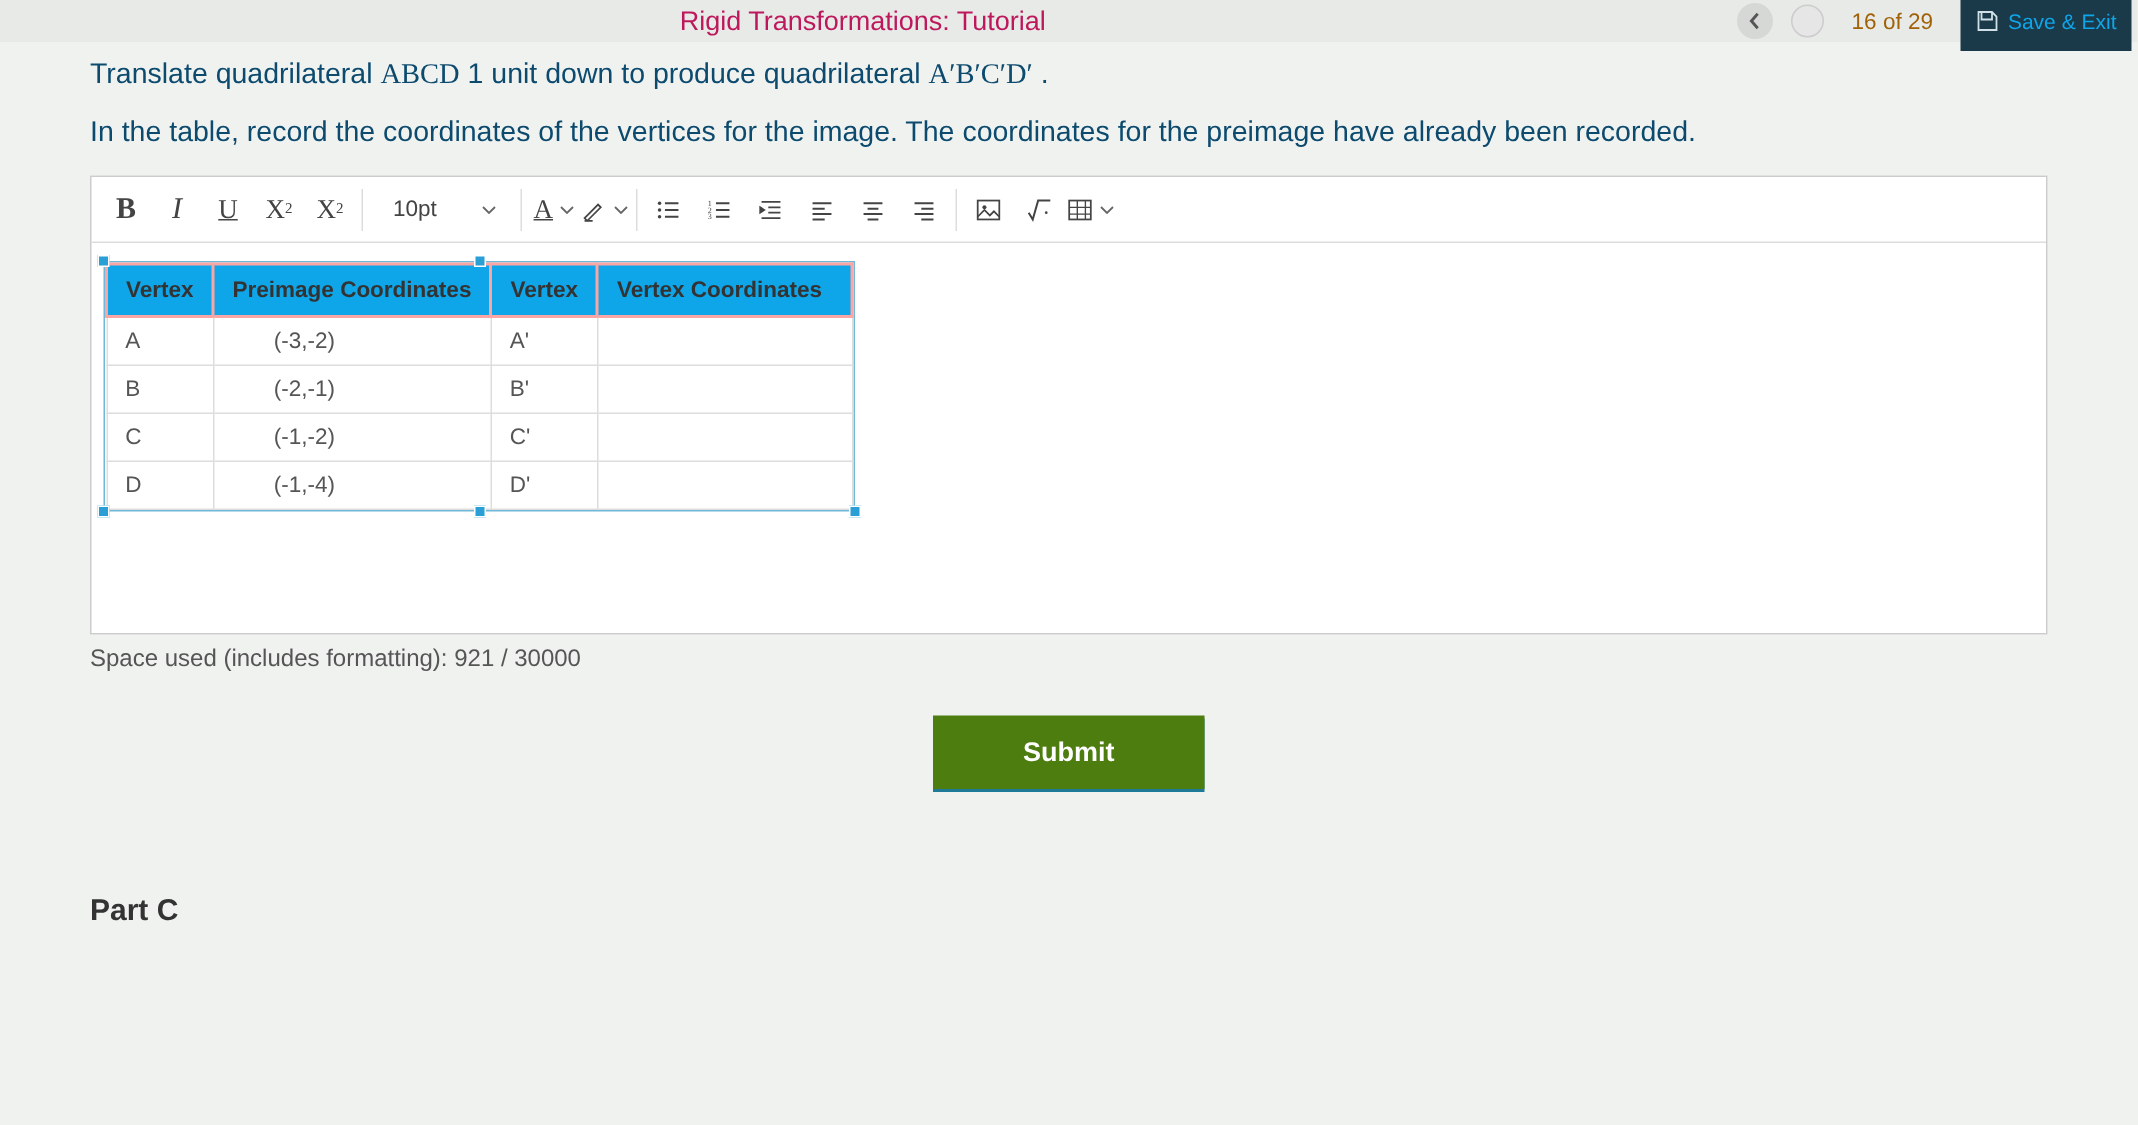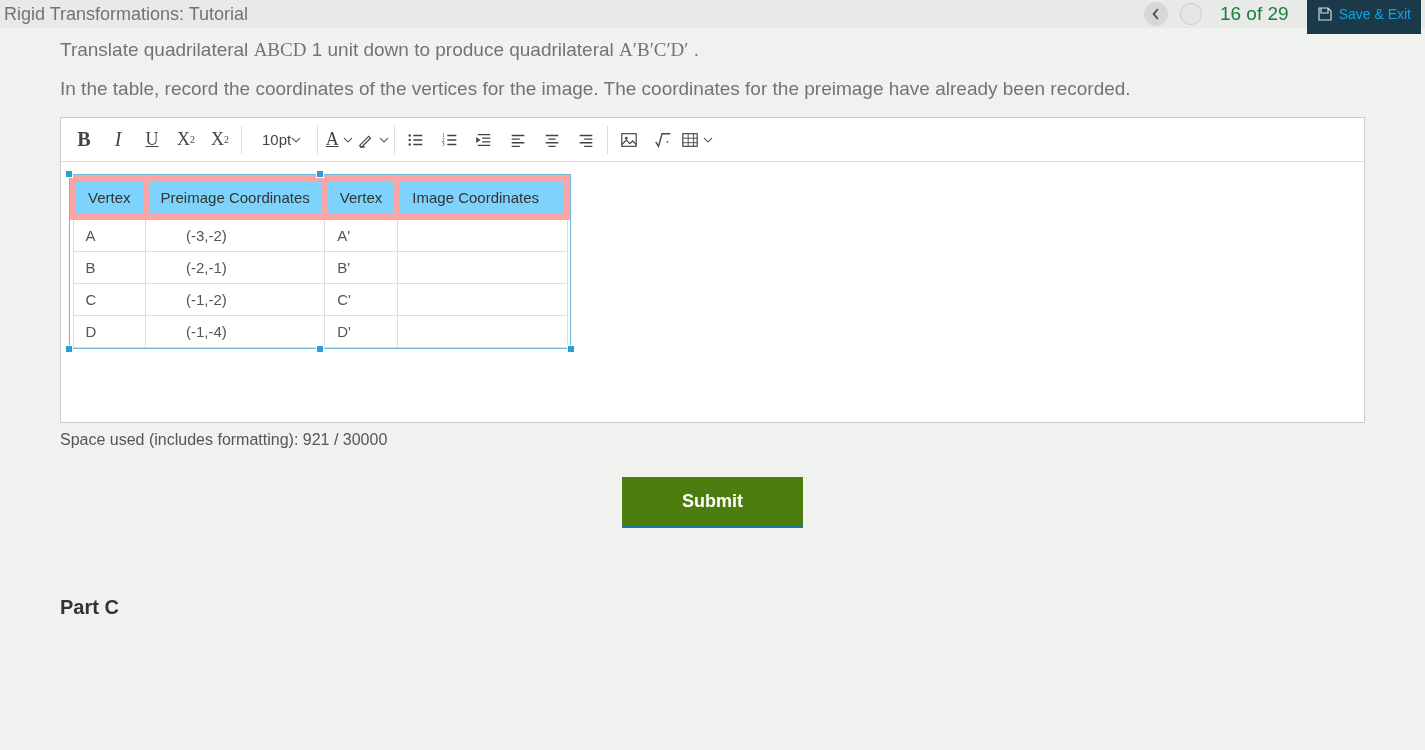--- a/index.html
+++ b/index.html
@@ -13,55 +13,56 @@
   }
   .topbar {
     height: 28px;
     background: #e8eae8;
     display: flex;
     align-items: center;
     padding: 0 4px;
     gap: 12px;
   }
   .topbar-title {
-    color: #737373;
+    color: #be185d;
     font-size: 18px;
     font-weight: 400;
     flex: 1;
+    text-align: center;
   }
   .nav-back {
     width: 24px; height: 24px;
     background: #d6d8d6;
     border-radius: 50%;
     display: flex; align-items: center; justify-content: center;
     cursor: pointer;
   }
   .nav-back svg { width: 12px; height: 12px; }
   .progress-dot {
     width: 22px; height: 22px;
     border-radius: 50%;
     background: #e6e6e6;
     border: 1px solid #ccc;
   }
-  .progress-text { color: #15803d; font-size: 19px; margin: 0 6px; }
+  .progress-text { color: #a16207; font-size: 15px; margin: 0 6px; }
   .save-exit {
     background: #1a3a4a;
     color: #0ea5e9;
     padding: 20px 10px;
     font-size: 14px;
     display: flex; align-items: center; gap: 6px;
     cursor: pointer;
     height: 28px;
   }
   .content {
     padding: 8px 60px 0 60px;
   }
   .instruction {
     font-size: 19px;
-    color: #737373;
+    color: #0c4a6e;
     line-height: 1.5;
     margin-bottom: 10px;
   }
   .instruction .math { font-family: "Times New Roman", serif; }
   .editor-frame {
     border: 1px solid #ccc;
     background: #fff;
     margin-top: 14px;
   }
   .toolbar {
@@ -80,21 +81,21 @@
     justify-content: center;
     cursor: pointer;
     color: #444;
     font-family: "Times New Roman", serif;
   }
   .tb-sep { width: 1px; height: 28px; background: #ddd; margin: 0 4px; }
   .font-size-sel {
     padding: 0 12px 0 16px;
     font-size: 15px;
     color: #444;
-    display: flex; align-items: center; 
+    display: flex; align-items: center; gap: 30px;
     font-family: "Segoe UI", Arial, sans-serif;
   }
   .chev { width: 10px; height: 10px; }
   .editor-area {
     min-height: 260px;
     padding: 12px 8px 30px 8px;
     position: relative;
   }
   .selection-wrap {
     display: inline-block;
@@ -111,25 +112,25 @@
   .sh-bl { bottom: -5px; left: -5px; }
   .sh-br { bottom: -5px; right: -5px; }
   .sh-tm { top: -5px; left: 50%; transform: translateX(-50%); }
   .sh-bm { bottom: -5px; left: 50%; transform: translateX(-50%); }
   table.data {
     border-collapse: collapse;
     font-size: 15px;
   }
   table.data th {
     text-align: left;
-    font-weight: 400;
+    font-weight: 700;
     color: #333;
     padding: 8px 12px;
-    border: 6px solid #fca5a5;
-    background: #7dd3fc;
+    border: 2px solid #fca5a5;
+    background: #0ea5e9;
   }
   table.data td {
     padding: 7px 12px;
     border: 1px solid #ddd;
     color: #555;
     min-width: 60px;
   }
   table.data td.wide { min-width: 170px; padding-left: 40px; }
   .space-used {
     color: #555;
@@ -291,21 +292,21 @@
         <div class="sel-handle sh-tm"></div>
         <div class="sel-handle sh-bl"></div>
         <div class="sel-handle sh-br"></div>
         <div class="sel-handle sh-bm"></div>
         <table class="data">
           <thead>
             <tr>
               <th>Vertex</th>
               <th class="wide">Preimage Coordinates</th>
               <th>Vertex</th>
-              <th class="wide">Image Coordinates</th>
+              <th class="wide">Vertex Coordinates</th>
             </tr>
           </thead>
           <tbody>
             <tr>
               <td>A</td>
               <td class="wide">(-3,-2)</td>
               <td>A'</td>
               <td class="wide"></td>
             </tr>
             <tr>

